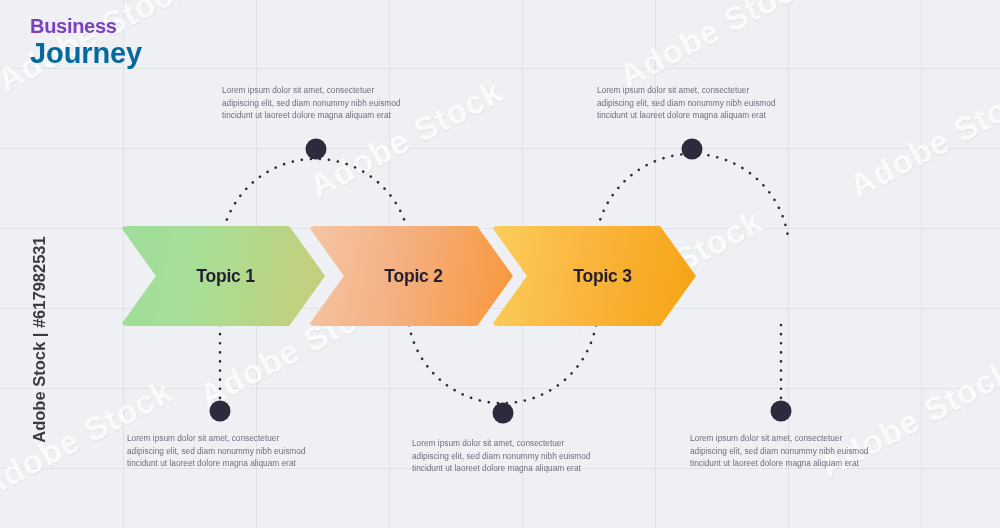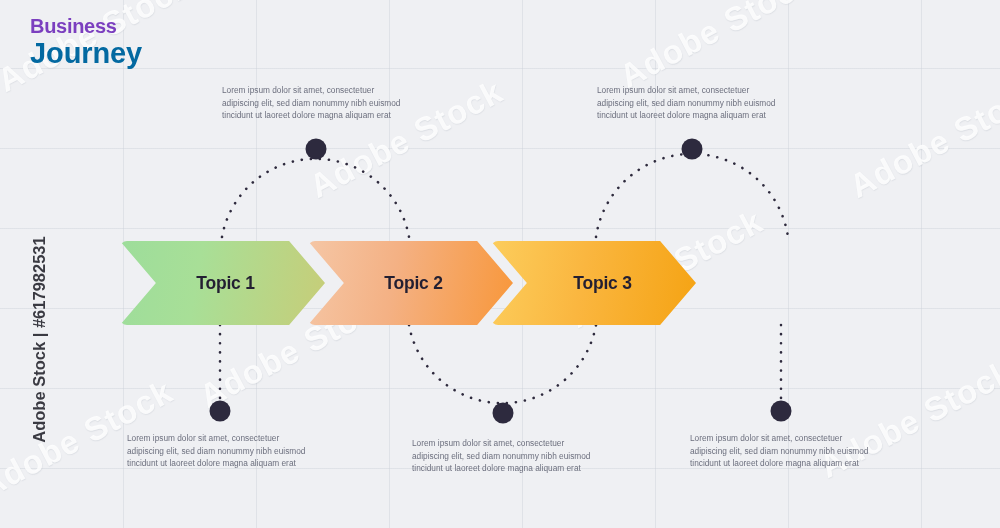--- a/index.html
+++ b/index.html
@@ -109,22 +109,22 @@
     width: 21px;
     height: 21px;
     border-radius: 50%;
     background: #2d2a3e;
     transform: translate(-50%, -50%);
   }
 
   
   .chev {
     position: absolute;
-    top: 241px;
-    height: 84px;
+    top: 226px;
+    height: 100px;
     display: flex;
     align-items: center;
     justify-content: center;
   }
   .chev .lbl {
     position: relative;
     font-size: 17.5px;
     font-weight: 700;
     color: #231f32;
     letter-spacing: -0.2px;

